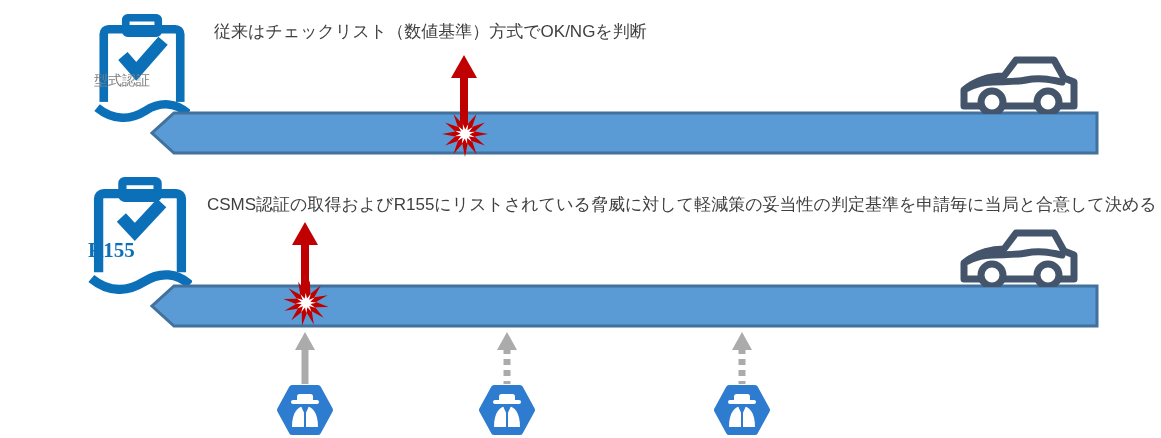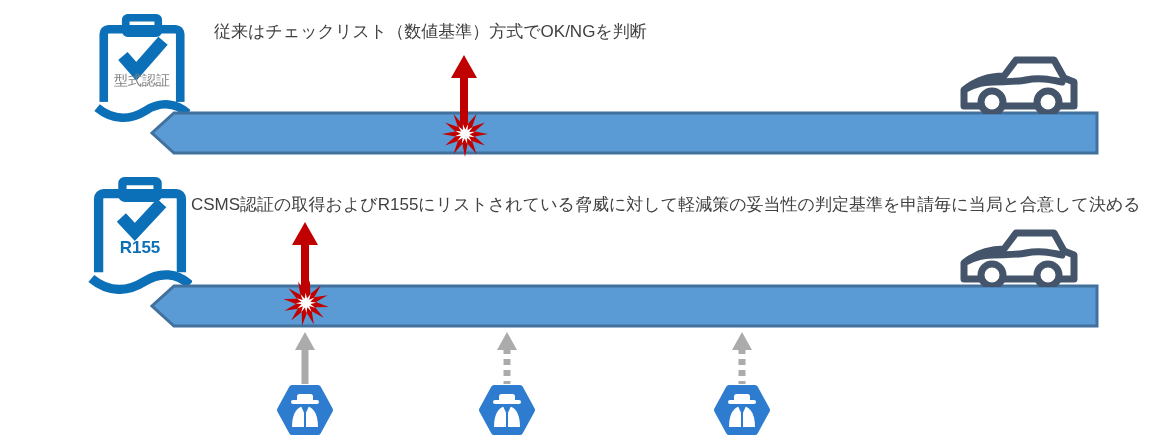--- a/index.html
+++ b/index.html
@@ -4,23 +4,23 @@
 <style>
   html,body{margin:0;padding:0;background:#fff;}
   #stage{
     position:relative;width:1161px;height:438px;background:#fff;overflow:hidden;
     font-family:"Liberation Sans","DejaVu Sans",sans-serif;
   }
   .abs{position:absolute;}
   .annotation{
     font-size:17px;color:var(--text,#404040);white-space:nowrap;line-height:1.1;
   }
-  .badge-label{text-align:center;white-space:nowrap;}
+  .badge-label{text-align:left;white-space:nowrap;}
   .badge-gray{font-size:14px;color:var(--badge-gray,#7F7F7F);}
-  .badge-blue{font-size:17px;font-weight:bold;color:var(--clipboard-blue,#0B70B8);}
+  .badge-blue{font-size:21px;font-weight:bold;color:var(--clipboard-blue,#0B70B8);font-family:Liberation Serif, serif;}
   
   .bar-shape{fill:var(--bar-fill,#5B9BD5);stroke:var(--bar-border,#41719C);stroke-width:3;}
   .cb{stroke:var(--clipboard-blue,#0B70B8);fill:none;}
   .cb-whitefill{fill:#fff;}
   .car-line{stroke:var(--car-outline,#44546A);fill:none;stroke-width:7;stroke-linejoin:round;stroke-linecap:round;}
   .car-wheel{stroke:var(--car-outline,#44546A);fill:#fff;stroke-width:7;}
   .red{fill:var(--impact-red,#C00000);}
   .gray{fill:var(--gray-arrow,#ABABAB);}
   .gray-line{stroke:var(--gray-arrow,#ABABAB);}
   .threat-arrow.dashed .shaft{stroke-dasharray:6 5;}
@@ -83,21 +83,21 @@
     <svg width="104" height="118" viewBox="0 0 100 114">
       <rect class="cb" x="10" y="17" width="80" height="85" rx="5" stroke-width="9" fill="#fff"></rect>
       <rect class="cb-whitefill" x="0" y="93" width="100" height="21"></rect>
       <path class="cb" d="M3,99 C20,113 38,112 54,102 C70,92 86,94 98,105" stroke-width="9"></path>
       <rect class="cb" x="33" y="5" width="34" height="16" rx="2" stroke-width="8" fill="#fff"></rect>
       <path class="cb" d="M32,40 L45,54 L71,26" stroke-width="12"></path>
     </svg>
   </div>
   <div class="abs badge-label badge-blue" style="left:88px;top:238px;width:104px;">R155</div>
 
-  <div class="abs annotation" style="left:191px;top:196px;">CSMS認証の取得およびR155にリストされている脅威に対して軽減策の妥当性の判定基準を申請毎に当局と合意して決める</div>
+  <div class="abs annotation" style="left:207px;top:196px;">CSMS認証の取得およびR155にリストされている脅威に対して軽減策の妥当性の判定基準を申請毎に当局と合意して決める</div>
 
   <div class="abs" style="left:150px;top:284px;width:950px;height:44px;">
     <svg width="950" height="44" viewBox="0 0 950 44">
       <polygon class="bar-shape" points="24,2 947,2 947,42 24,42 2,22"></polygon>
     </svg>
   </div>
 
   <div class="abs" style="left:956px;top:223px;width:128px;height:64px;">
     <svg width="128" height="64" viewBox="0 0 128 64">
       <path class="car-line" d="M8,56 L8,40 C20,30 34,26 48,26 L60,10 L98,10 L108,28 L118,32 L118,56 Z"></path>

